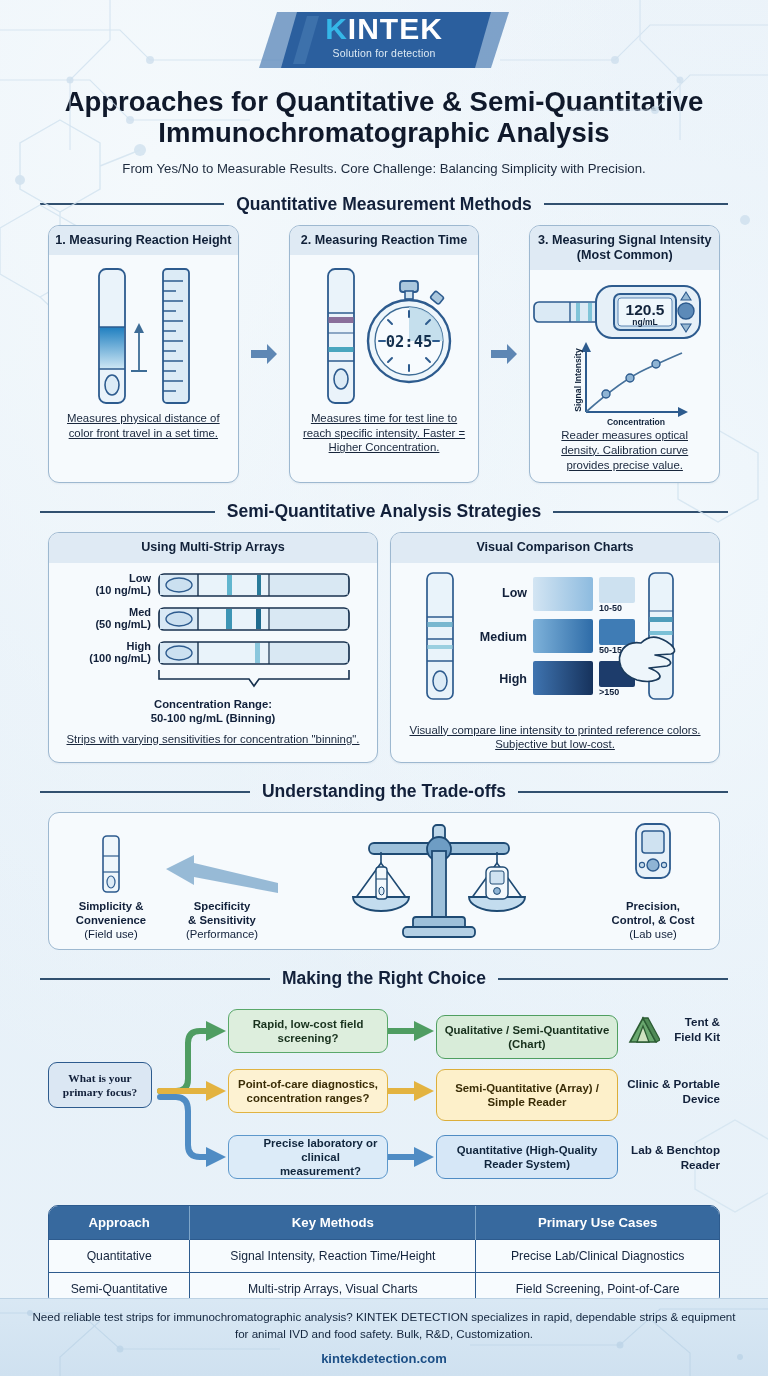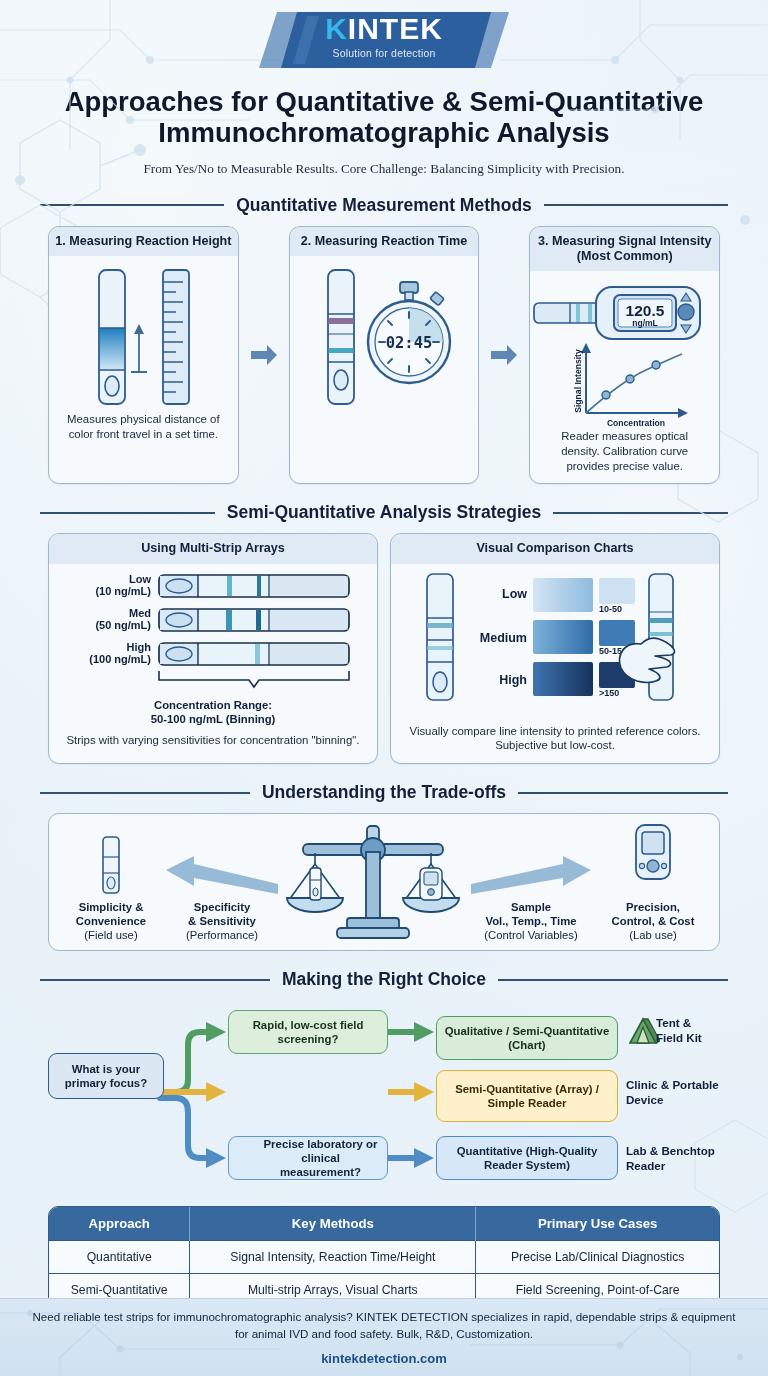--- a/index.html
+++ b/index.html
@@ -35,21 +35,21 @@
     font-size: 30px; font-weight: bold; letter-spacing: 1px; color: #ffffff; line-height: 1;
   }
   .logo-main .k-accent { color: #35b7e8; }
   .logo-sub { font-size: 10.5px; color: #dce9f4; margin-top: 3px; letter-spacing: .2px; }
 
   h1.title {
     text-align: center; font-size: 27.5px; line-height: 1.14; font-weight: bold;
     color: #10192b; margin: 8px 26px 0;
   }
   .subtitle {
-    text-align: center; font-size: 13.2px; color: #1d2a3d; margin-top: 12px; font-family: Liberation Serif, serif;
+    text-align: center; font-size: 13.2px; color: #1d2a3d; margin-top: 12px;
   }
 
   
   .sec-head {
     display: flex; align-items: center; gap: 12px;
     margin: 18px 40px 10px;
   }
   .sec-head .ln { flex: 1; height: 2px; background: #31506f; }
   .sec-head .tx { font-size: 17.5px; font-weight: bold; color: #12203a; white-space: nowrap; }
 
@@ -58,21 +58,21 @@
   .card {
     flex: 1; background: #f6fafd; border: 1.4px solid #9db8d0; border-radius: 11px;
     overflow: hidden; position: relative;
     box-shadow: 0 1px 2px rgba(40,70,110,.07);
   }
   .card-hd {
     background: #dfeaf4; text-align: center; font-weight: bold; font-size: 12.6px;
     padding: 7px 4px 7px; line-height: 1.2; color: #102038;
   }
   .card-body { padding: 6px 8px 10px; display: flex; flex-direction: column; align-items: center; }
-  .card-cap { font-size: 11.4px; text-align: center; line-height: 1.3; color: #18263c; padding: 0 4px; }
+  .card-cap { font-size: 11.4px; text-align: center; line-height: 1.3; color: #18263c; padding: 0 4px; text-decoration: underline; }
 
   .arrow-between {
     align-self: center; width: 26px; flex: 0 0 26px; display: flex; align-items: center; justify-content: center;
   }
 
   
   .row2 { display: flex; gap: 12px; margin: 0 48px; }
 
   
   .tradeoff {
@@ -89,21 +89,21 @@
     position: absolute; border-radius: 9px; display: flex; align-items: center; justify-content: center;
     text-align: center; font-size: 11.4px; font-weight: bold; line-height: 1.25; padding: 3px 6px;
   }
   .dq { background: #dbe7f3; border: 1.6px solid #2d5b8e; color: #12203a; }
   .g1 { background: #ddeedd; border: 1.5px solid #5aa86a; color: #17301c; }
   .g2 { background: #d8ecd9; border: 1.5px solid #4f9f60; color: #17301c; }
   .y1 { background: #fdf2d2; border: 1.5px solid #e0b341; color: #3a2d07; }
   .y2 { background: #fdf0ca; border: 1.5px solid #dcae3a; color: #3a2d07; }
   .b1 { background: #dcebf8; border: 1.5px solid #5d98cc; color: #10253c; }
   .b2 { background: #d6e7f7; border: 1.5px solid #4f8cc4; color: #10253c; }
-  .dres { position: absolute; font-size: 11.6px; font-weight: bold; text-align: left; line-height: 1.25; color: #11203a; }
+  .dres { position: absolute; font-size: 11.6px; font-weight: bold; text-align: right; line-height: 1.25; color: #11203a; }
 
   
   .tbl-wrap { margin: 14px 48px 0; border-radius: 10px; overflow: hidden; border: 1.4px solid #2d5b8e; }
   table { width: 100%; border-collapse: collapse; }
   thead th {
     background: #37699e; color: #fff; font-size: 13.2px; font-weight: bold; padding: 9px 4px;
     border-right: 1px solid #7fa6c9;
   }
   thead th:last-child { border-right: none; }
   tbody td {
@@ -259,20 +259,21 @@
               <line x1="75" y1="80" x2="81" y2="80"></line>
                 <line x1="129" y1="80" x2="135" y2="80"></line>
               <line x1="84" y1="59" x2="88" y2="63"></line>
                 <line x1="122" y1="97" x2="126" y2="101"></line>
               <line x1="126" y1="59" x2="122" y2="63"></line>
                 <line x1="88" y1="97" x2="84" y2="101"></line>
             </g>
             <text x="105" y="86" text-anchor="middle" font-family="DejaVu Sans Mono, monospace" font-size="15.5" font-weight="bold" fill="#14304e">02:45</text>
           </g>
         </svg>
+        <div class="card-cap">Measures time for test line to reach specific intensity. Faster = Higher Concentration.</div>
       </div>
     </div>
 
     <div class="arrow-between">
       <svg width="26" height="22" viewBox="0 0 26 22">
           <polygon points="0,7 16,7 16,1 26,11 16,21 16,15 0,15" fill="#5e87b4"></polygon>
         </svg>
     </div>
 
     <div class="card">
@@ -473,30 +474,20 @@
           <path d="M120 76 a28 14 0 0 0 56 0 z" fill="#c3dcee" stroke="#1e4a73" stroke-width="1.9"></path>
           <rect x="27" y="46" width="11" height="32" rx="3" fill="#f2f8fc" stroke="#1e4a73" stroke-width="1.4"></rect>
           <line x1="27" y1="58" x2="38" y2="58" stroke="#1e4a73" stroke-width="1"></line>
           <ellipse cx="32.5" cy="70" rx="2.6" ry="4" fill="#dcebf6" stroke="#1e4a73" stroke-width="1"></ellipse>
           <rect x="137" y="46" width="22" height="32" rx="5" fill="#f2f8fc" stroke="#1e4a73" stroke-width="1.4"></rect>
           <rect x="141" y="50" width="14" height="13" rx="2" fill="#cfe2f1" stroke="#1e4a73" stroke-width="1"></rect>
           <circle cx="148" cy="70" r="3.4" fill="#8fb4d4" stroke="#1e4a73" stroke-width="1"></circle>
         </svg>
       </div>
 
-      <div style="width:132px;display:flex;flex-direction:column;align-items:center;">
-        <svg width="120" height="42" viewBox="0 0 120 42">
-          <polygon points="120,14 92,0 92,8 0,28 0,38 92,22 92,30" fill="#8db2d2" opacity=".9"></polygon>
-        </svg>
-        <div class="to-lbl" style="margin-top:2px;">
-          <div>Sample</div>
-          <div>Vol., Temp., Time</div>
-          <div class="sub">(Control Variables)</div>
-        </div>
-      </div>
 
       <div style="width:112px;display:flex;flex-direction:column;align-items:center;gap:12px;">
         <svg width="42" height="60" viewBox="0 0 42 60">
           <rect x="4" y="2" width="34" height="54" rx="9" fill="#e7f1f9" stroke="#2d5b8e" stroke-width="1.8"></rect>
           <rect x="10" y="9" width="22" height="22" rx="3" fill="#cfe2f1" stroke="#2d5b8e" stroke-width="1.5"></rect>
           <circle cx="21" cy="43" r="6" fill="#8fb4d4" stroke="#2d5b8e" stroke-width="1.4"></circle>
           <circle cx="10" cy="43" r="2.6" fill="#c6dcec" stroke="#2d5b8e" stroke-width="1.1"></circle>
           <circle cx="32" cy="43" r="2.6" fill="#c6dcec" stroke="#2d5b8e" stroke-width="1.1"></circle>
         </svg>
         <div class="to-lbl" style="margin-top:5px;">
@@ -526,39 +517,42 @@
       <polygon points="158,82 178,92 158,102" fill="#e3b340"></polygon>
       <path d="M340 92 H368" stroke="#e3b340" stroke-width="6"></path>
       <polygon points="366,82 386,92 366,102" fill="#e3b340"></polygon>
 
       <path d="M112 98 H128 Q140 98 140 112 V146 Q140 158 152 158 H160" fill="none" stroke="#4f8cc4" stroke-width="6" stroke-linecap="round"></path>
       <polygon points="158,148 178,158 158,168" fill="#4f8cc4"></polygon>
       <path d="M340 158 H368" stroke="#4f8cc4" stroke-width="6"></path>
       <polygon points="366,148 386,158 366,168" fill="#4f8cc4"></polygon>
     </svg>
 
-    <div class="dbox dq" style="left:0;top:53px;width:116px;height:46px;">
+    <div class="dbox dq" style="left:0;top:63px;width:104px;height:46px;font-family:Liberation Serif, serif;">
       <span>What is your primary focus?</span>
     </div>
 
     <div class="dbox g1" style="left:180px;top:10px;width:160px;height:44px;">
       <span>Rapid, low-cost field screening?</span>
     </div>
     <div class="dbox g2" style="left:388px;top:16px;width:182px;height:44px;">
       <span>Qualitative / Semi-Quantitative (Chart)</span>
     </div>
     <svg style="position:absolute;left:578px;top:16px;" width="34" height="30" viewBox="0 0 34 30">
       <polygon points="4,27 17,3 30,27" fill="#6aa86f" stroke="#2c5c33" stroke-width="1.6"></polygon>
       <polygon points="11,27 17,11 23,27" fill="#cfe3c0" stroke="#2c5c33" stroke-width="1.3"></polygon>
       <polygon points="17,3 30,27 34,25 22,3" fill="#4f8a56" stroke="#2c5c33" stroke-width="1.3"></polygon>
     </svg>
     <div class="dres" style="left:608px;top:16px;width:64px;">
       <span>Tent &amp; Field Kit</span>
     </div>
 
+    <div class="dbox y1" style="left:180px;top:70px;width:160px;height:44px;">
+      <span>Point-of-care diagnostics, concentration ranges?</span>
+    </div>
     <div class="dbox y2" style="left:388px;top:70px;width:182px;height:52px;">
       <span>Semi-Quantitative (Array) / Simple Reader</span>
     </div>
     <div class="dres" style="left:578px;top:78px;width:94px;">
       <span>Clinic &amp; Portable Device</span>
     </div>
 
     <div class="dbox b1" style="left:180px;top:136px;width:160px;height:44px;padding-left:31px;">
       <span>Precise laboratory or clinical measurement?</span>
     </div>

